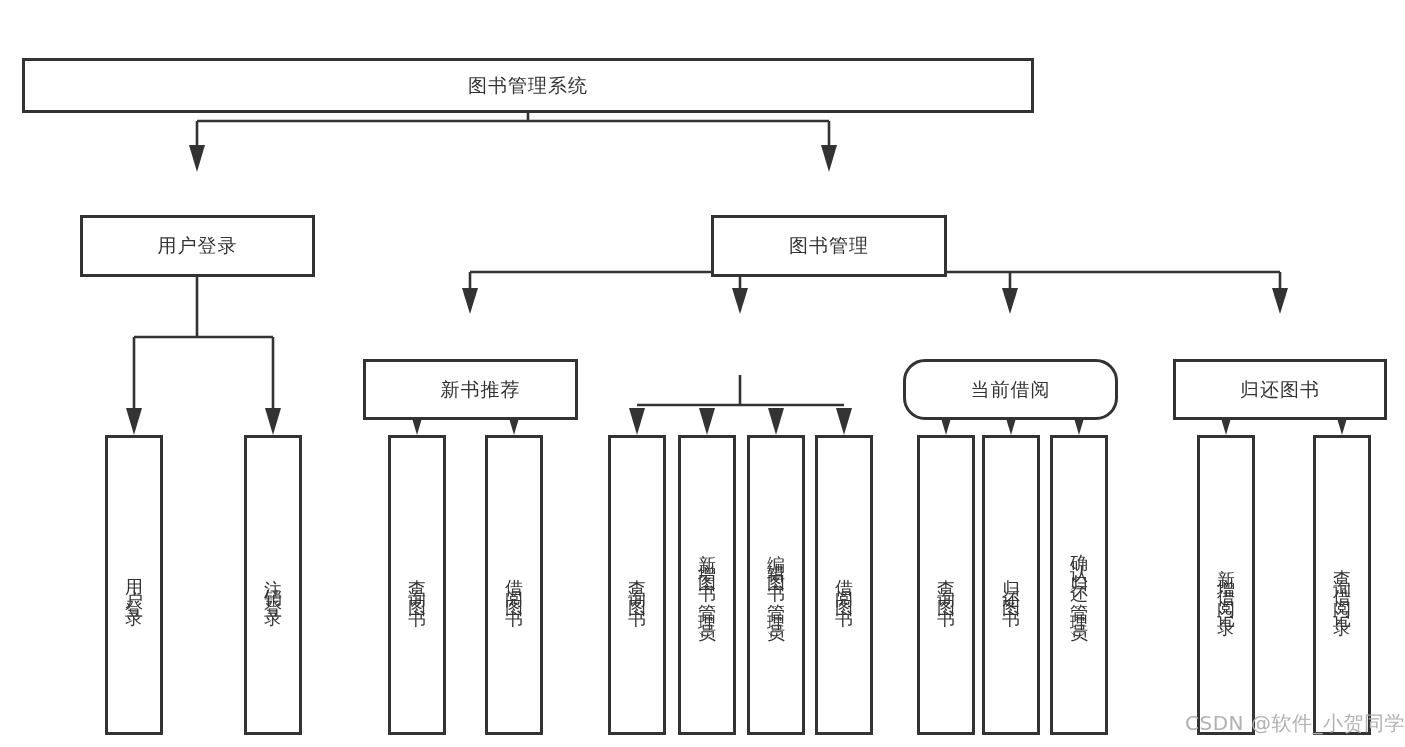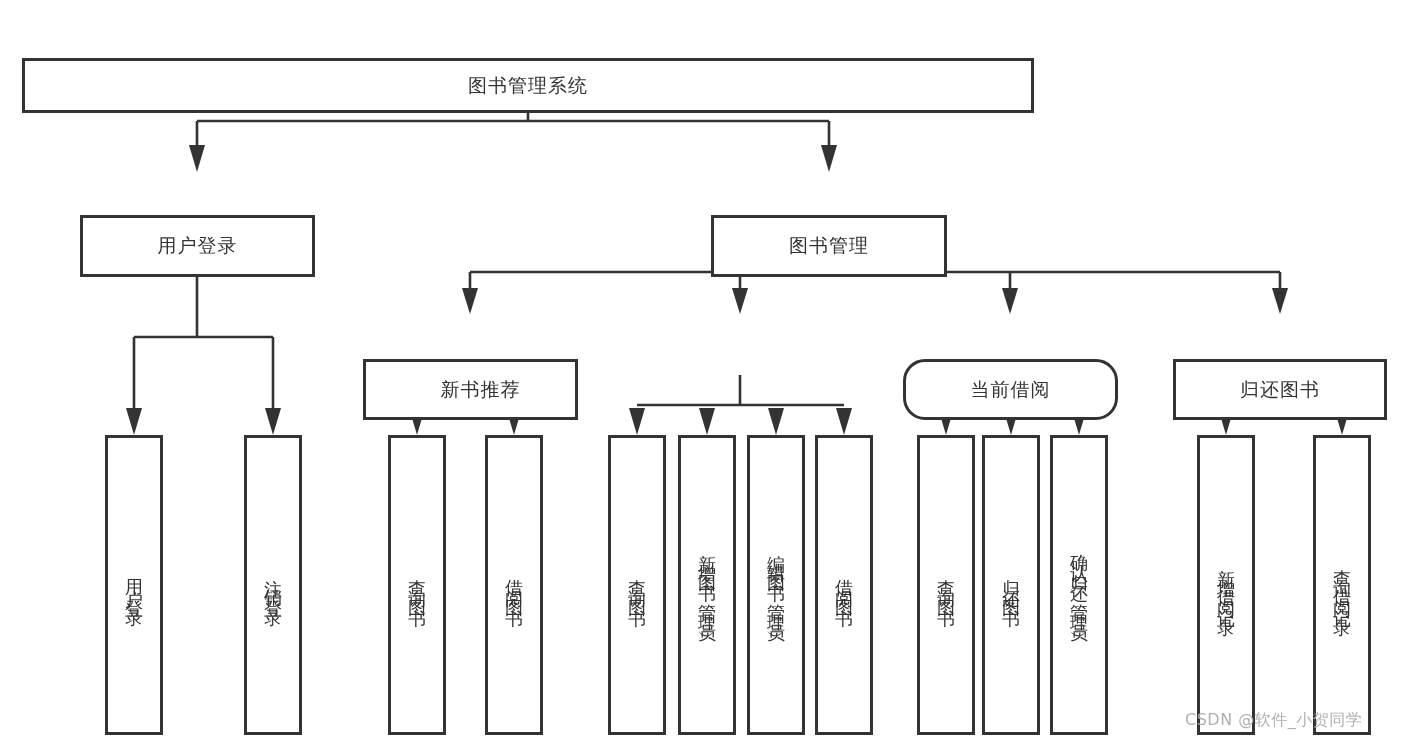--- a/index.html
+++ b/index.html
@@ -50,21 +50,21 @@
     writing-mode: vertical-rl;
     text-orientation: mixed;
     letter-spacing: 10px;
     line-height: 1;
     white-space: nowrap;
   }
   .watermark {
     position: absolute;
     left: 1185px;
     top: 710px;
-    font-size: 16px;
+    font-size: 20px;
     color: #b2b0b0;
     letter-spacing: 0.5px;
     z-index: 5;
     white-space: nowrap;
   }
 </style>
 </head>
 <body>
 
 <div class="canvas">

